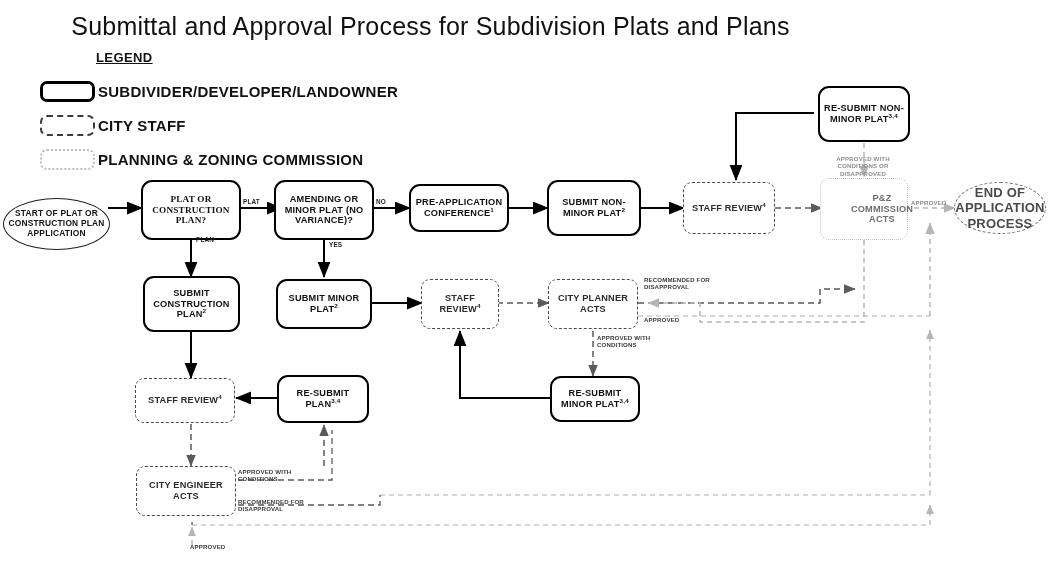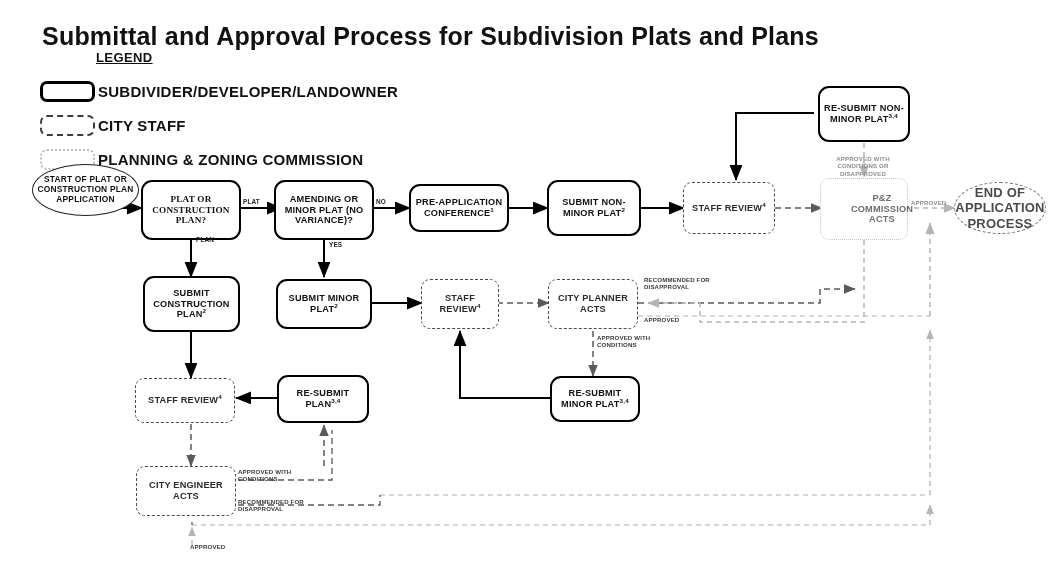--- a/index.html
+++ b/index.html
@@ -5,22 +5,22 @@
   html,body{margin:0;padding:0;background:#ffffff;}
   body{
     width:1048px;height:571px;position:relative;overflow:hidden;
     font-family:"Liberation Sans", sans-serif;
     color:#1a1a1a;
   }
   #stage{position:absolute;left:0;top:0;width:1048px;height:571px;}
   #svg{position:absolute;left:0;top:0;width:1048px;height:571px;}
 
   .title{
-    position:absolute;left:0;top:22px;width:861px;text-align:center;
-    font-size:25px;font-weight:700;letter-spacing:.2px;color:#111;
+    position:absolute;left:0;top:12px;width:861px;text-align:center;
+    font-size:25px;font-weight:400;letter-spacing:.2px;color:#111;
   }
 
   
   .legend-title{
     position:absolute;left:96px;top:50px;font-size:13px;font-weight:700;
     text-decoration:underline;letter-spacing:.4px;color:#111;
   }
   .legend-row{position:absolute;left:40px;height:22px;}
   .legend-swatch{
     position:absolute;left:0;top:0;width:55px;height:21px;border-radius:7px;
@@ -135,21 +135,21 @@
   <div class="legend-row" style="top:115px;">
     <div class="legend-swatch sw-dashed"></div>
     <div class="legend-label">CITY STAFF</div>
   </div>
 
   <div class="legend-row" style="top:149px;">
     <div class="legend-swatch sw-dotted"></div>
     <div class="legend-label">PLANNING &amp; ZONING COMMISSION</div>
   </div>
 
-  <div class="node n-ellipse-solid" style="left:3px;top:164px;width:107px;height:52px;margin-left:29px;">
+  <div class="node n-ellipse-solid" style="left:3px;top:198px;width:107px;height:52px;">
     <span class="txt">START OF PLAT OR CONSTRUCTION PLAN APPLICATION</span>
   </div>
 
   <div class="node n-solid" style="left:141px;top:180px;width:100px;height:60px;font-family:Liberation Serif, serif;">
     <span class="txt">PLAT OR CONSTRUCTION PLAN?</span>
   </div>
 
   <div class="node n-solid" style="left:274px;top:180px;width:100px;height:60px;">
     <span class="txt">AMENDING OR MINOR PLAT (NO VARIANCE)?</span>
   </div>

